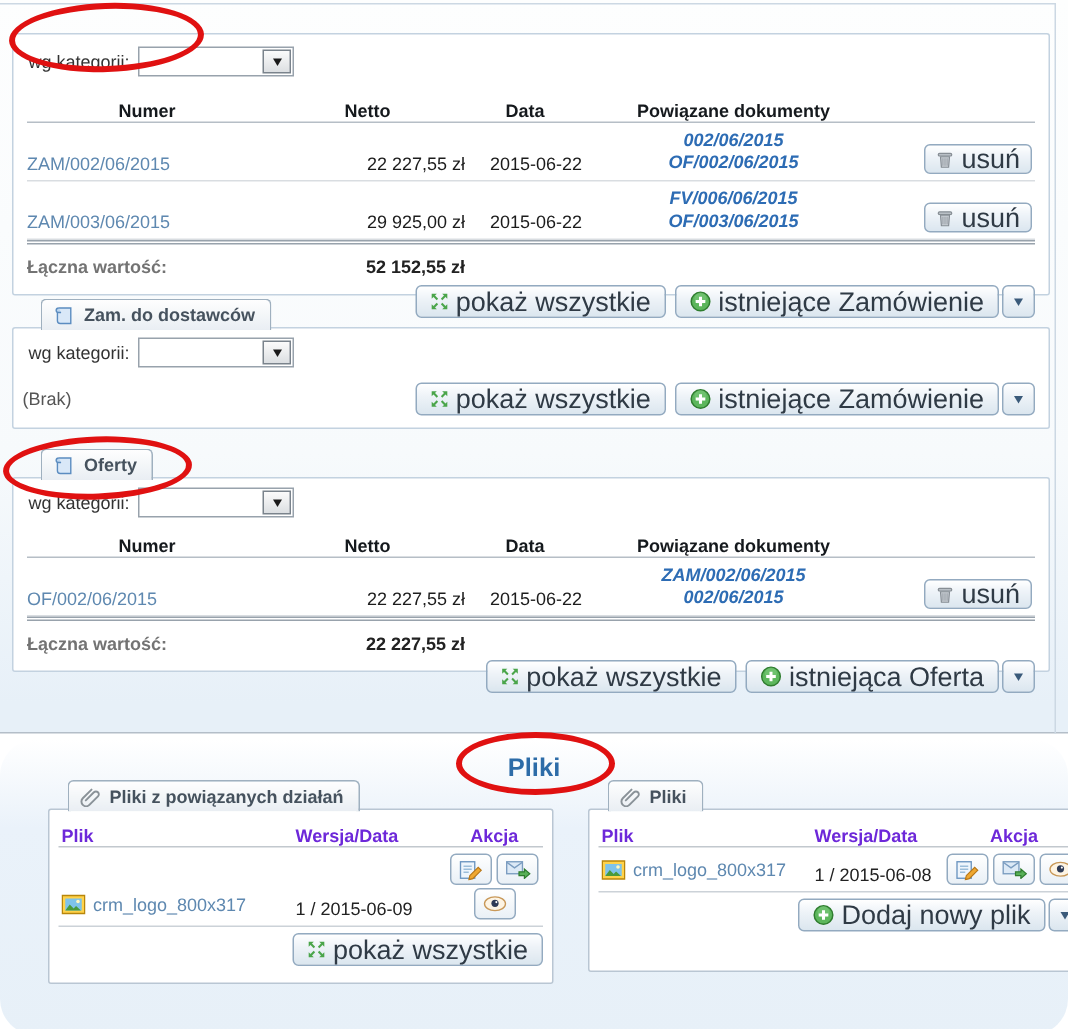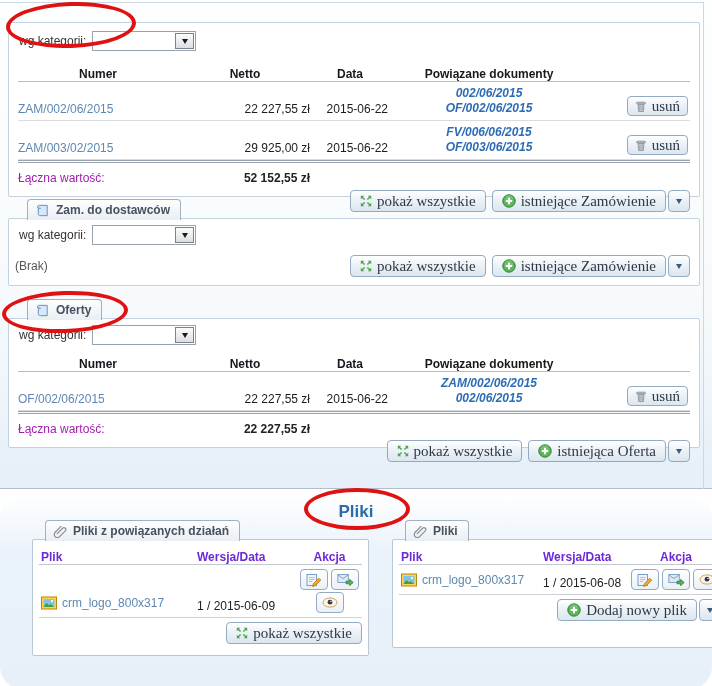--- a/index.html
+++ b/index.html
@@ -44,27 +44,27 @@
   .c-docs{width:202px;}
   .c-akcja{flex:1;}
   .data-row{border-bottom:1px solid #d9dde1;padding:4px 0;min-height:30px;box-sizing:border-box;}
   .cell-numer{text-align:left;color:#5e88b0;cursor:pointer;}
   .cell-netto{text-align:right;padding-right:2px;box-sizing:border-box;color:#1c1c1c;}
   .cell-data{text-align:right;color:#1c1c1c;}
   .cell-docs{text-align:center;display:flex;flex-direction:column;line-height:15px;}
   .doc-link{color:#2d6cb4;font-weight:bold;cursor:pointer;font-style:italic;}
   .cell-akcja{display:flex;justify-content:flex-end;padding-right:2px;}
   .total-row{border-top:3px double #98a2ac;height:22px;}
-  .total-label{font-weight:normal;color:#a21caf;text-align:left;}
+  .total-label{font-weight:bold;color:#737373;text-align:left;}
   .total-value{font-weight:bold;text-align:right;padding-right:2px;box-sizing:border-box;}
 
   .btn{display:inline-flex;align-items:center;gap:5px;height:22px;padding:0 9px;
     background:linear-gradient(#ffffff,#eef3f8 40%,#dbe6ef);
-    border:1px solid #93aac0;border-radius:4px;font-size:15px;color:#2f3a45;cursor:pointer;
-    box-sizing:border-box;white-space:nowrap;font-family:Liberation Serif, serif;}
+    border:1px solid #93aac0;border-radius:4px;font-size:18px;color:#2f3a45;cursor:pointer;
+    box-sizing:border-box;white-space:nowrap;}
   .btn-sm{height:20px;padding:0 7px;}
   .caret-btn{width:22px;justify-content:center;padding:0;}
   .buttons-row{display:flex;justify-content:flex-end;align-items:center;gap:6px;padding:5px 9px 0 9px;}
   .pair{display:inline-flex;gap:2px;}
 
   .empty-brak{color:#555;}
   .supplier-bottom{display:flex;justify-content:space-between;align-items:center;padding:10px 9px 0 6px;}
 
   .files-area{position:absolute;top:493px;left:0;width:712px;height:197px;
     background:linear-gradient(180deg,#ffffff 0%,#eaf2fa 30%,#e7f0f8 100%);border-radius:24px;}
@@ -138,21 +138,21 @@
                     <rect x="1.5" y="2.2" width="9" height="1.8" rx="0.9" fill="#b9c0c6" stroke="#878e95" stroke-width="0.8"></rect>
                     <path d="M3 4.5h6l-.6 7H3.6z" fill="#c7cdd3" stroke="#878e95" stroke-width="0.8"></path>
                     <path d="M4.6 5.5v5M6 5.5v5M7.4 5.5v5" stroke="#9aa1a8" stroke-width="0.7"></path>
                   </svg>
               </span>
               <span>usuń</span>
             </button>
           </span>
         </div>
         <div class="tr data-row">
-          <span class="c-numer cell-numer">ZAM/003/02/2015</span>
+          <span class="c-numer cell-numer">ZAM/003/06/2015</span>
           <span class="c-netto cell-netto">29 925,00 zł</span>
           <span class="c-data cell-data">2015-06-22</span>
           <span class="c-docs cell-docs">
             <span class="doc-link">FV/006/06/2015</span>
             <span class="doc-link">OF/003/06/2015</span>
           </span>
           <span class="c-akcja cell-akcja">
             <button class="btn btn-sm">
               <span>
                 <svg width="12" height="13" viewBox="0 0 12 13">

